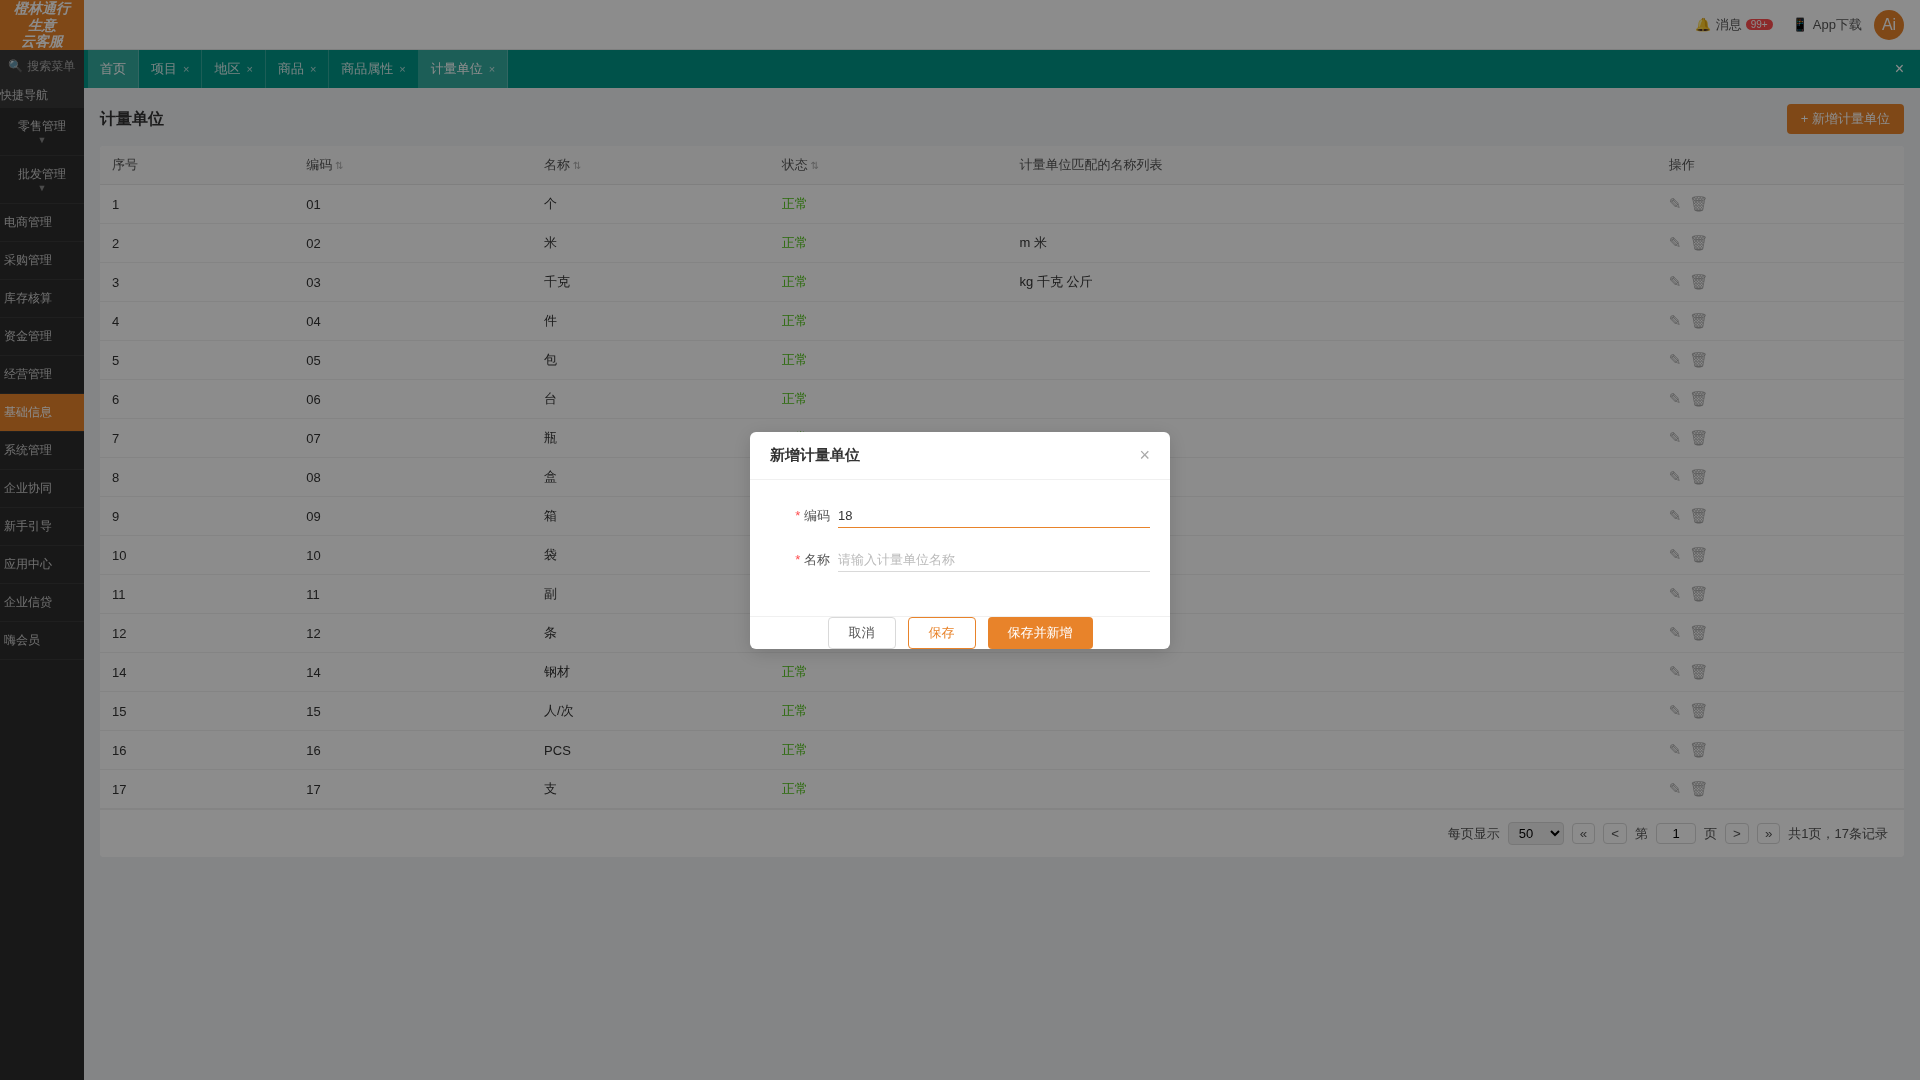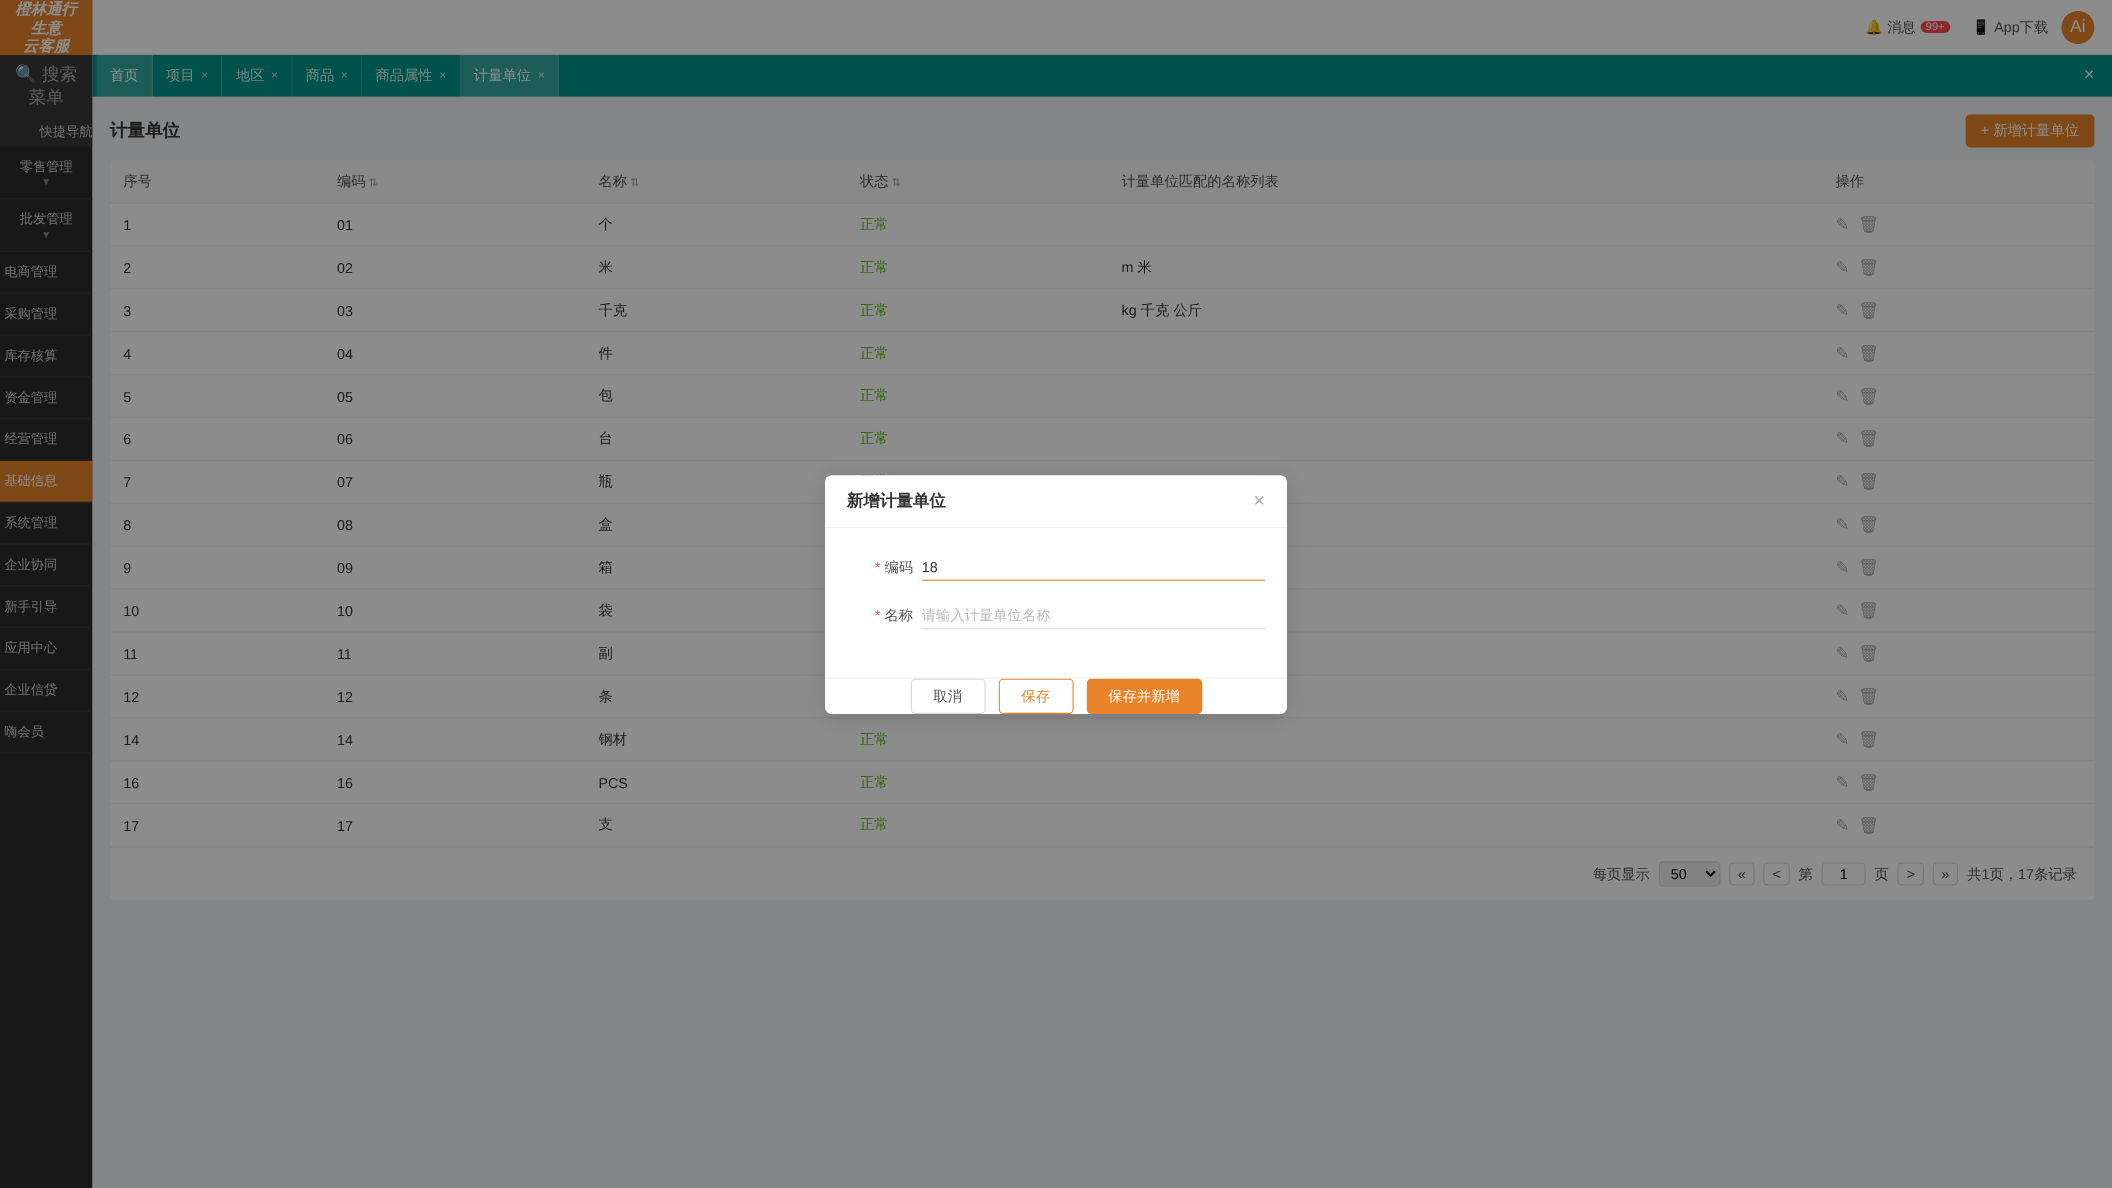--- a/index.html
+++ b/index.html
@@ -27,29 +27,29 @@
       font-size: 14px;
       font-weight: bold;
       text-align: center;
       line-height: 1.2;
       font-style: italic;
     }
     .sidebar-search {
       padding: 8px;
       background: #3a3a3a;
       color: #aaa;
-      font-size: 16px;
+      font-size: 12px;
       text-align: center;
       cursor: pointer;
     }
     .sidebar-nav {
       padding: 4px 0;
       color: #ccc;
       font-size: 12px;
-      text-align: right;
+      text-align: left;
       cursor: pointer;
       background: #3a3a3a;
       font-family: Liberation Serif, serif;
     }
     .sidebar-item {
       display: flex;
       flex-direction: column;
       align-items: flex-start;
       padding: 10px 4px;
       color: #ccc;
@@ -617,20 +617,33 @@
       <td><span class="status-normal">正常</span></td>
       <td></td>
       <td>
         <div class="action-icons">
           <span class="action-icon" title="编辑">✎</span>
           <span class="action-icon" title="删除">🗑</span>
         </div>
       </td>
     </tr>
             <tr>
+      <td>15</td>
+      <td>15</td>
+      <td>人/次</td>
+      <td><span class="status-normal">正常</span></td>
+      <td></td>
+      <td>
+        <div class="action-icons">
+          <span class="action-icon" title="编辑">✎</span>
+          <span class="action-icon" title="删除">🗑</span>
+        </div>
+      </td>
+    </tr>
+            <tr>
       <td>16</td>
       <td>16</td>
       <td>PCS</td>
       <td><span class="status-normal">正常</span></td>
       <td></td>
       <td>
         <div class="action-icons">
           <span class="action-icon" title="编辑">✎</span>
           <span class="action-icon" title="删除">🗑</span>
         </div>

